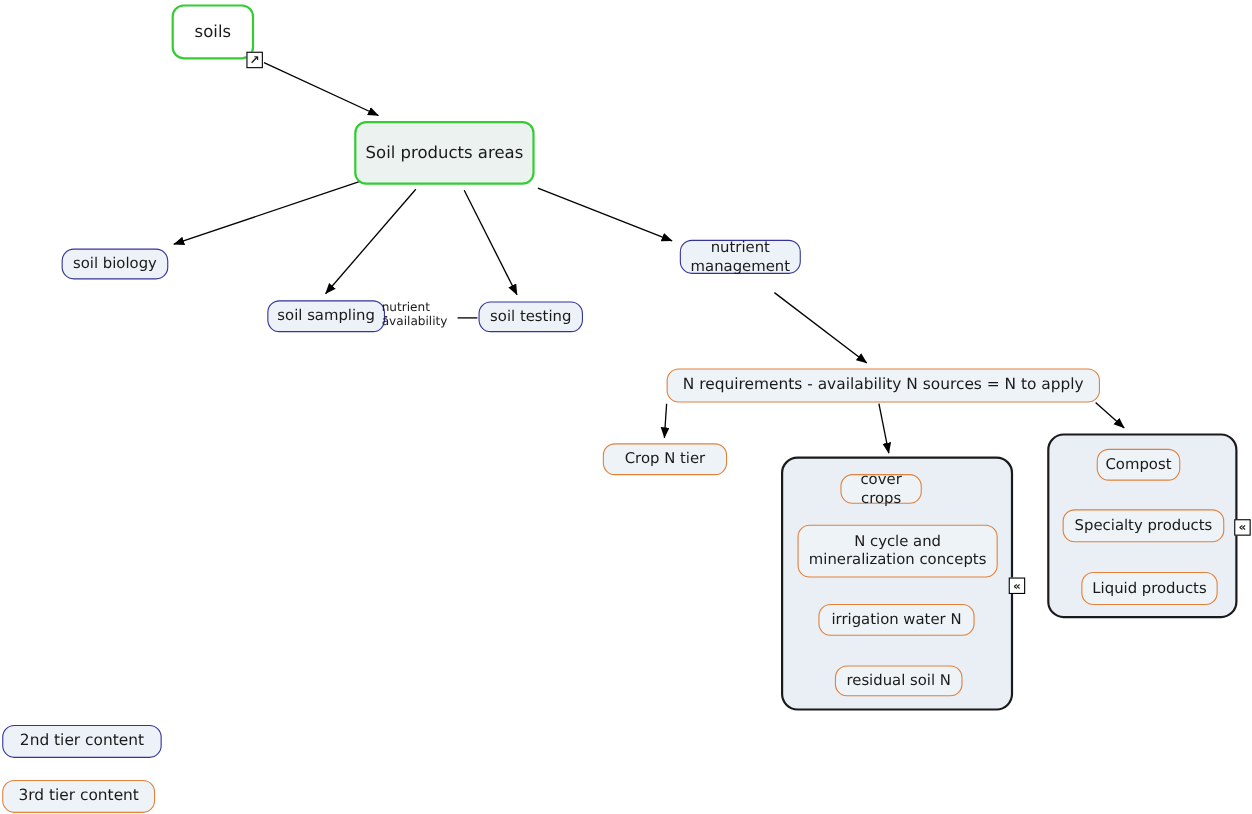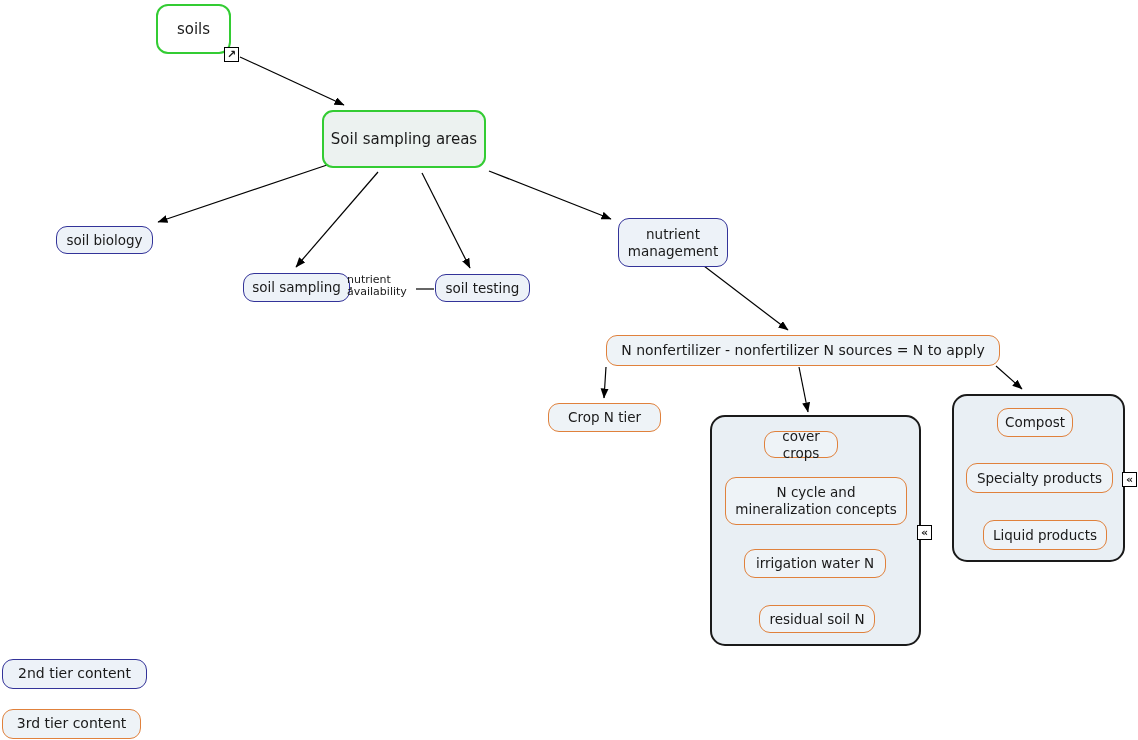--- a/index.html
+++ b/index.html
@@ -8,21 +8,21 @@
     font-family:"DejaVu Sans","Liberation Sans",sans-serif;color:#1a1a1a;
   }
   .node{
     position:absolute;display:flex;align-items:center;justify-content:center;
     text-align:center;box-sizing:border-box;border-radius:11px;
     font-size:13.5px;line-height:1.25;background:#edf2f6;padding:2px 6px;
   }
   .tier1{border:2px solid #33cc33;}
   .tier2{border:1.5px solid #333399;background:#edf2f8;}
   .tier3{border:1.5px solid #e0813c;background:#eef3f7;}
-  .root{background:#ffffff;font-size:15px;border-radius:12px;}
+  .root{background:#ffffff;font-size:15px;}
   .big{font-size:15px;background:#ecf2f0;}
   .group{
     position:absolute;box-sizing:border-box;border:2px solid #1a1a1a;
     border-radius:15px;background:#e9eff4;
   }
   .mini-icon{
     position:absolute;box-sizing:border-box;width:15px;height:15px;
     border:1.5px solid #000;background:#ffffff;display:flex;align-items:center;
     justify-content:center;font-size:11px;font-weight:bold;line-height:1;z-index:5;
   }
@@ -54,30 +54,30 @@
       <line x1="996" y1="366" x2="1022" y2="389" marker-end="url(#ah)"></line>
       <line x1="334" y1="288" x2="352" y2="288"></line>
       <line x1="416" y1="289" x2="434" y2="289"></line>
     </g>
   </svg>
 
   <div class="group" style="left:710px;top:415px;width:211px;height:231px"></div>
   <div class="group" style="left:952px;top:394px;width:173px;height:168px"></div>
 
   <div class="node tier1 root" style="left:156px;top:4px;width:75px;height:50px">soils</div>
-  <div class="node tier1 big" style="left:322px;top:110px;width:164px;height:58px">Soil sampling areas</div>
+  <div class="node tier1 big" style="left:322px;top:110px;width:164px;height:58px">Soil products areas</div>
 
   <div class="node tier2" style="left:56px;top:226px;width:97px;height:28px">soil biology</div>
   <div class="node tier2" style="left:243px;top:273px;width:107px;height:29px">soil sampling</div>
   <div class="node tier2" style="left:435px;top:274px;width:95px;height:28px">soil testing</div>
-  <div class="node tier2" style="left:618px;top:218px;width:110px;height:49px">nutrient management</div>
+  <div class="node tier2" style="left:618px;top:218px;width:110px;height:31px">nutrient management</div>
 
   <div class="link-label" style="left:347px;top:274px;width:70px">nutrient availability</div>
 
-  <div class="node tier3" style="left:606px;top:335px;width:394px;height:31px;font-size:14px">N nonfertilizer - nonfertilizer N sources = N to apply</div>
+  <div class="node tier3" style="left:606px;top:335px;width:394px;height:31px;font-size:14px">N requirements - availability N sources = N to apply</div>
   <div class="node tier3" style="left:548px;top:403px;width:113px;height:29px">Crop N tier</div>
 
   <div class="node tier3" style="left:764px;top:431px;width:74px;height:27px">cover crops</div>
   <div class="node tier3" style="left:744px;top:549px;width:142px;height:29px">irrigation water N</div>
   <div class="node tier3" style="left:725px;top:477px;width:182px;height:48px">N cycle and mineralization concepts</div>
   <div class="node tier3" style="left:759px;top:605px;width:116px;height:28px">residual soil N</div>
 
   <div class="node tier3" style="left:997px;top:408px;width:76px;height:29px">Compost</div>
   <div class="node tier3" style="left:966px;top:463px;width:147px;height:30px">Specialty products</div>
   <div class="node tier3" style="left:983px;top:520px;width:124px;height:30px">Liquid products</div>

